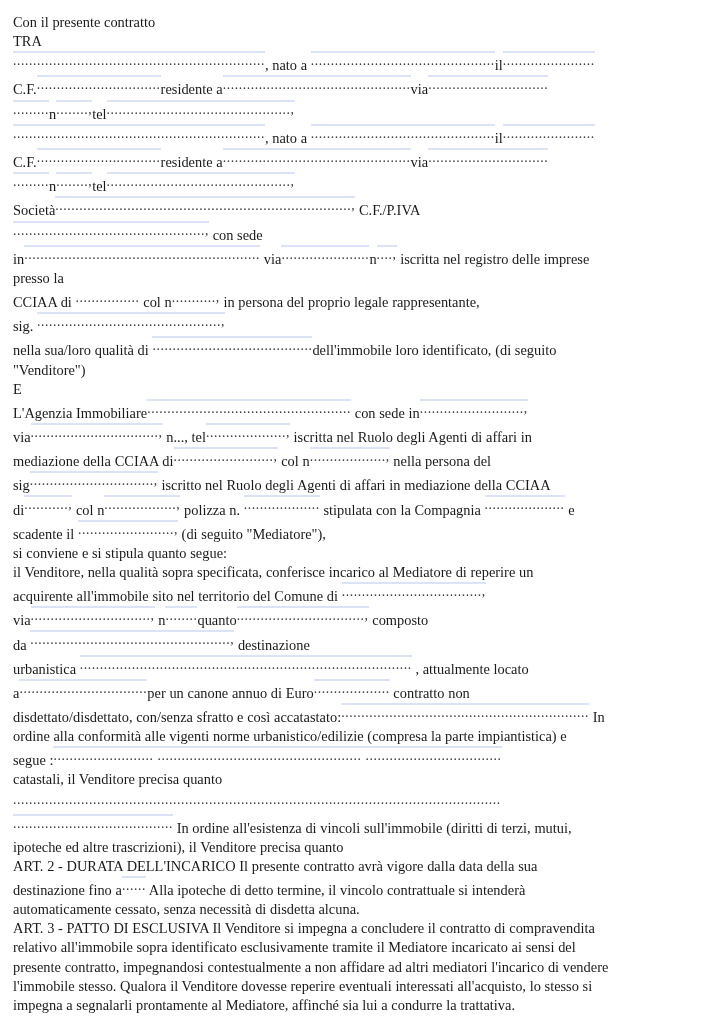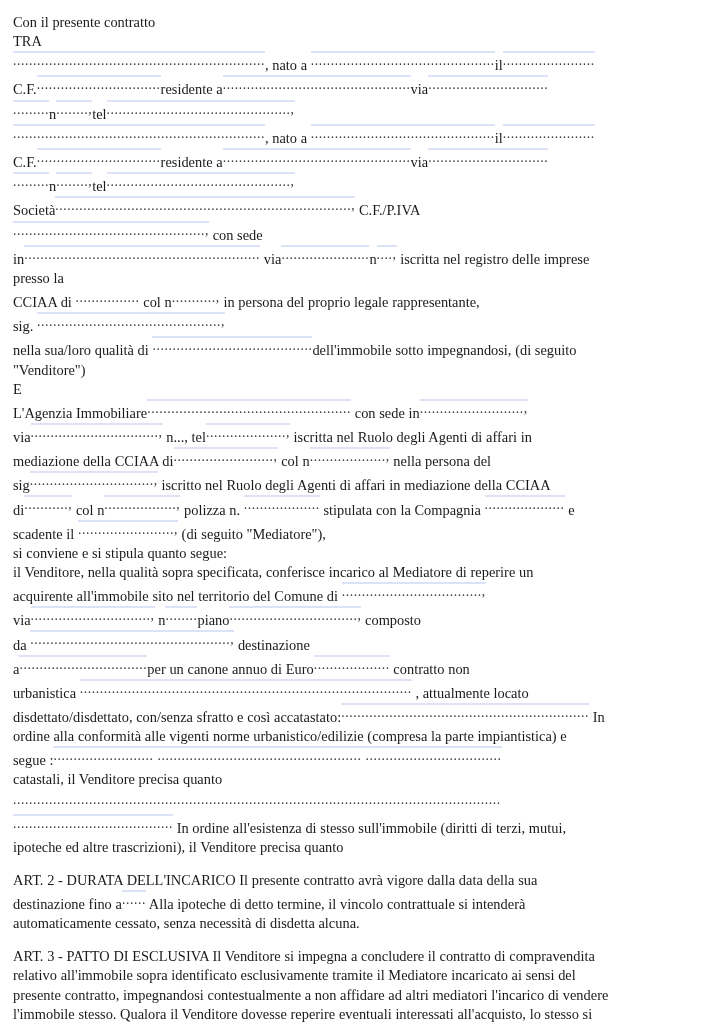--- a/index.html
+++ b/index.html
@@ -23,21 +23,20 @@
     box-sizing: border-box;
   }
   .para {
     font-size: 14.4px;
     line-height: 19.1px;
     text-align: left;
     margin: 0;
     word-spacing: 0.1px;
   }
   .para + .para.gap {
-    margin-top: 14px;
   }
   
   .fill {
     display: inline-block;
     position: relative;
     vertical-align: baseline;
     white-space: nowrap;
     overflow: hidden;
     color: #3c3c3c;
     letter-spacing: 0.6px;
@@ -82,21 +81,21 @@
   <p class="para"><span class="fill hl-up" style="z-index: 0;">.........</span><span class="seg">n</span><span class="fill hl-up" style="z-index: 0;">........,</span><span class="seg">tel</span><span class="fill hl-up" style="z-index: 0;">..............................................,</span></p>
 
   <p class="para"><span class="seg">Società</span><span class="fill hl-up" style="z-index: 0;">..........................................................................,</span><span class="seg"> C.F./P.IVA</span><span class="fill hl-up" style="z-index: 0;">................................................,</span><span class="seg"> con sede</span></p>
 
   <p class="para"><span class="seg">in</span><span class="fill hl-up" style="z-index: 0;">...........................................................</span><span class="seg"> via</span><span class="fill hl-up" style="z-index: 0;">......................</span><span class="seg">n</span><span class="fill hl-up" style="z-index: 0;">....,</span><span class="seg"> iscritta nel registro delle imprese presso la</span></p>
 
   <p class="para"><span class="seg">CCIAA di </span><span class="fill">................</span><span class="seg"> col n</span><span class="fill">...........,</span><span class="seg"> in persona del proprio legale rappresentante,</span></p>
 
   <p class="para"><span class="seg">sig. </span><span class="fill hl-up" style="z-index: 0;">..............................................,</span></p>
 
-  <p class="para"><span class="seg">nella sua/loro qualità di </span><span class="fill hl-up" style="z-index: 0;">........................................</span><span class="seg">dell'immobile sotto impegnandosi, (di seguito</span></p>
+  <p class="para"><span class="seg">nella sua/loro qualità di </span><span class="fill hl-up" style="z-index: 0;">........................................</span><span class="seg">dell'immobile loro identificato, (di seguito</span></p>
   <p class="para">"Venditore")</p>
 
   <p class="para">E</p>
 
   <p class="para"><span class="seg">L'Agenzia Immobiliare</span><span class="fill hl-up" style="z-index: 0;">...................................................</span><span class="seg"> con sede in</span><span class="fill hl-up" style="z-index: 0;">..........................,</span></p>
 
   <p class="para"><span class="seg">via</span><span class="fill hl-up" style="z-index: 0;">................................,</span><span class="seg"> n...,</span><span class="seg"> tel</span><span class="fill hl-up" style="z-index: 0;">....................,</span><span class="seg"> iscritta nel Ruolo degli Agenti di affari in</span></p>
 
   <p class="para"><span class="seg">mediazione della CCIAA di</span><span class="fill hl-up" style="z-index: 0;">.........................,</span><span class="seg"> col n</span><span class="fill hl-up" style="z-index: 0;">...................,</span><span class="seg"> nella persona del</span></p>
 
@@ -105,36 +104,36 @@
   <p class="para"><span class="seg">di</span><span class="fill hl-up" style="z-index: 0;">...........,</span><span class="seg"> col n</span><span class="fill hl-up" style="z-index: 0;">..................,</span><span class="seg"> polizza n. </span><span class="fill hl-up" style="z-index: 0;">...................</span><span class="seg"> stipulata con la Compagnia </span><span class="fill hl-up" style="z-index: 0;">....................</span><span class="seg"> e</span></p>
 
   <p class="para"><span class="seg">scadente il </span><span class="fill hl-up" style="z-index: 0;">........................,</span><span class="seg"> (di seguito "Mediatore"),</span></p>
 
   <p class="para">si conviene e si stipula quanto segue:</p>
 
   <p class="para">il Venditore, nella qualità sopra specificata, conferisce incarico al Mediatore di reperire un</p>
 
   <p class="para"><span class="seg">acquirente all'immobile sito nel territorio del Comune di </span><span class="fill hl-up" style="z-index: 0;">...................................,</span></p>
 
-  <p class="para"><span class="seg">via</span><span class="fill hl-up" style="z-index: 0;">..............................,</span><span class="seg"> n</span><span class="fill hl-up" style="z-index: 0;">........</span><span class="seg">piano</span><span class="fill hl-up" style="z-index: 0;">................................,</span><span class="seg"> composto</span></p>
+  <p class="para"><span class="seg">via</span><span class="fill hl-up" style="z-index: 0;">..............................,</span><span class="seg"> n</span><span class="fill hl-up" style="z-index: 0;">........</span><span class="seg">quanto</span><span class="fill hl-up" style="z-index: 0;">................................,</span><span class="seg"> composto</span></p>
 
   <p class="para"><span class="seg">da </span><span class="fill hl-up" style="z-index: 0;">..................................................,</span><span class="seg"> destinazione</span></p>
 
+  <p class="para"><span class="seg">urbanistica </span><span class="fill hl-up" style="z-index: 0;">...................................................................................</span><span class="seg"> , attualmente locato</span></p>
+
   <p class="para"><span class="seg">a</span><span class="fill hl-up" style="z-index: 0;">................................</span><span class="seg">per un canone annuo di Euro</span><span class="fill hl-up" style="z-index: 0;">...................</span><span class="seg"> contratto non</span></p>
-
-  <p class="para"><span class="seg">urbanistica </span><span class="fill hl-up" style="z-index: 0;">...................................................................................</span><span class="seg"> , attualmente locato</span></p>
 
   <p class="para"><span class="seg">disdettato/disdettato, con/senza sfratto e così accatastato:</span><span class="fill hl-up" style="z-index: 0;">..............................................................</span><span class="seg"> In</span></p>
 
   <p class="para">ordine alla conformità alle vigenti norme urbanistico/edilizie (compresa la parte impiantistica) e</p>
   <p class="para"><span class="seg">segue :</span><span class="fill hl-up" style="z-index: 0;">......................... ................................................... ..................................</span></p>
 
   <p class="para">catastali, il Venditore precisa quanto</p>
   <p class="para"><span class="fill">..........................................................................................................................</span></p>
-  <p class="para"><span class="fill hl-up" style="z-index: 0;">........................................</span><span class="seg"> In ordine all'esistenza di stesso sull'immobile (diritti di terzi, mutui,</span></p>
+  <p class="para"><span class="fill hl-up" style="z-index: 0;">........................................</span><span class="seg"> In ordine all'esistenza di vincoli sull'immobile (diritti di terzi, mutui,</span></p>
   <p class="para">ipoteche ed altre trascrizioni), il Venditore precisa quanto</p>
 
   <p class="para gap"><span class="seg">ART. 2 - DURATA DELL'INCARICO</span><span class="seg"> Il presente contratto avrà vigore dalla data della sua</span></p>
   <p class="para"><span class="seg">destinazione fino a</span><span class="fill hl-up" style="z-index: 0;">......</span><span class="seg"> Alla ipoteche di detto termine, il vincolo contrattuale si intenderà</span></p>
   <p class="para">automaticamente cessato, senza necessità di disdetta alcuna.</p>
 
   <p class="para gap"><span class="seg">ART. 3 - PATTO DI ESCLUSIVA</span><span class="seg"> Il Venditore si impegna a concludere il contratto di compravendita relativo all'immobile sopra identificato esclusivamente tramite il Mediatore incaricato ai sensi del presente contratto, impegnandosi contestualmente a non affidare ad altri mediatori l'incarico di vendere l'immobile stesso. Qualora il Venditore dovesse reperire eventuali interessati all'acquisto, lo stesso si impegna a segnalarli prontamente al Mediatore, affinché sia lui a condurre la trattativa.</span></p>
 
 </div>
 

